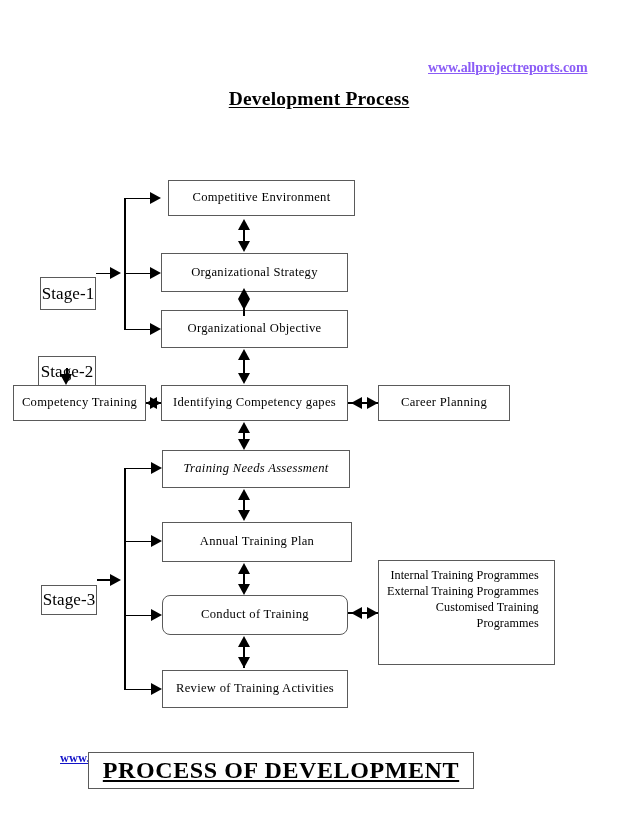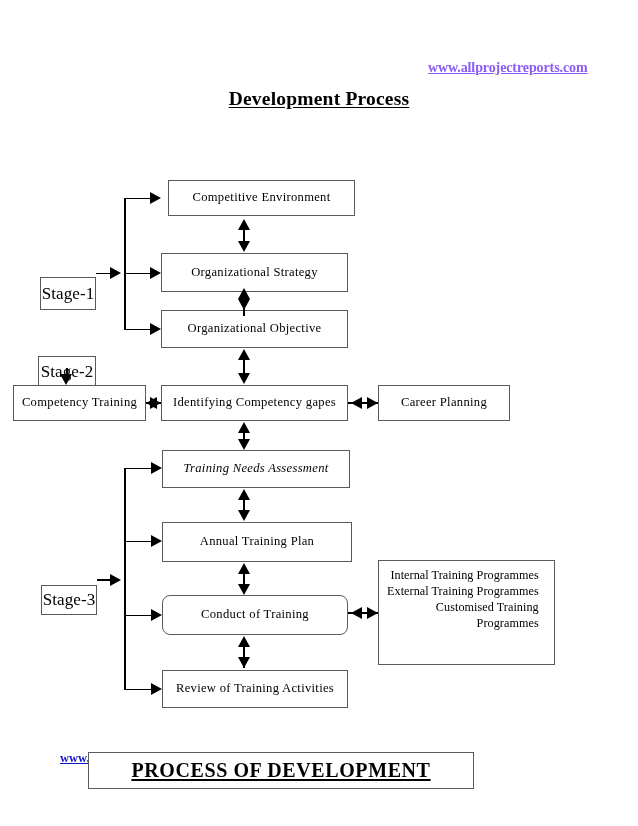--- a/index.html
+++ b/index.html
@@ -134,21 +134,21 @@
     height: 37px;
     box-sizing: border-box;
     border: 1.2px solid #5a5a5a;
     background: #ffffff;
     display: flex;
     align-items: center;
     justify-content: center;
     z-index: 2;
   }
   .banner span {
-    font-size: 20px;
+    font-size: 24px;
     font-weight: bold;
     letter-spacing: 0.6px;
     text-decoration: underline;
     text-underline-offset: 2px;
   }
 </style>
 </head>
 <body>
 
 <div id="page">

